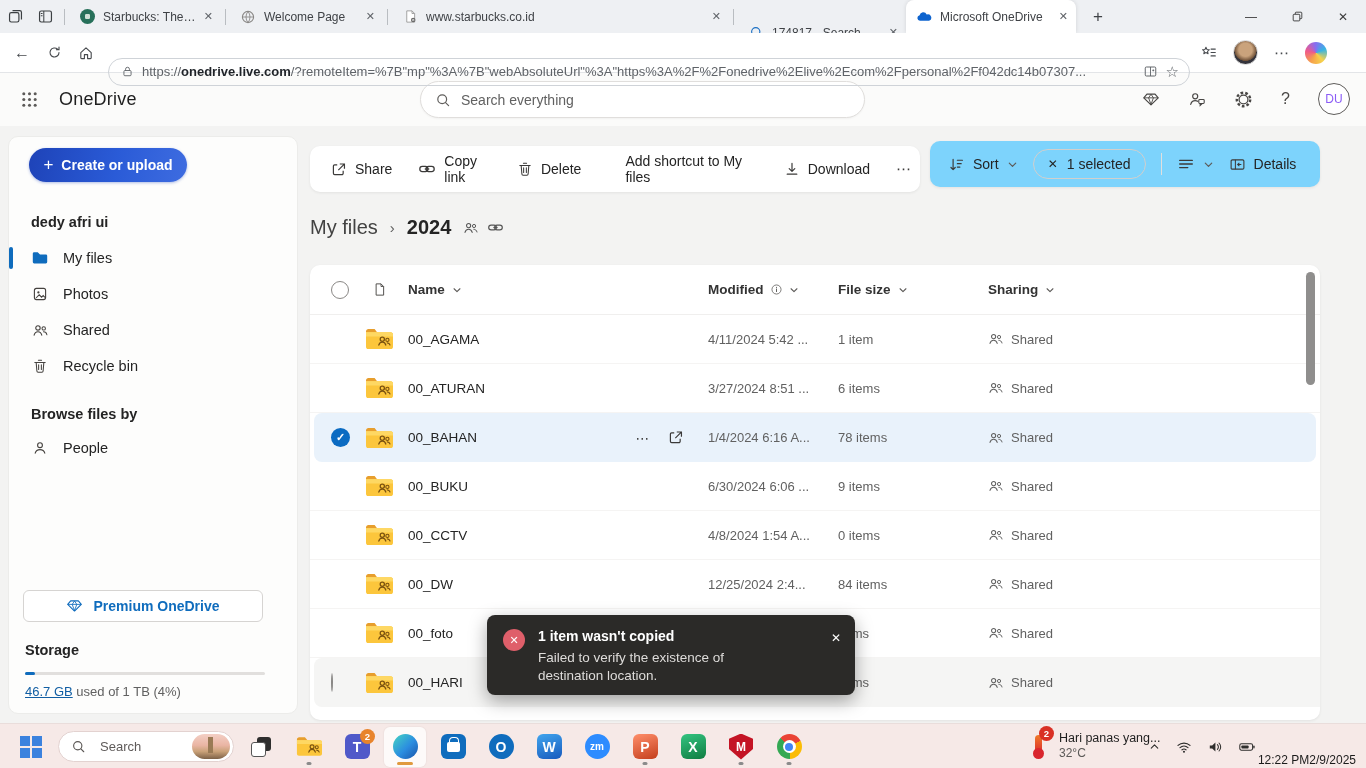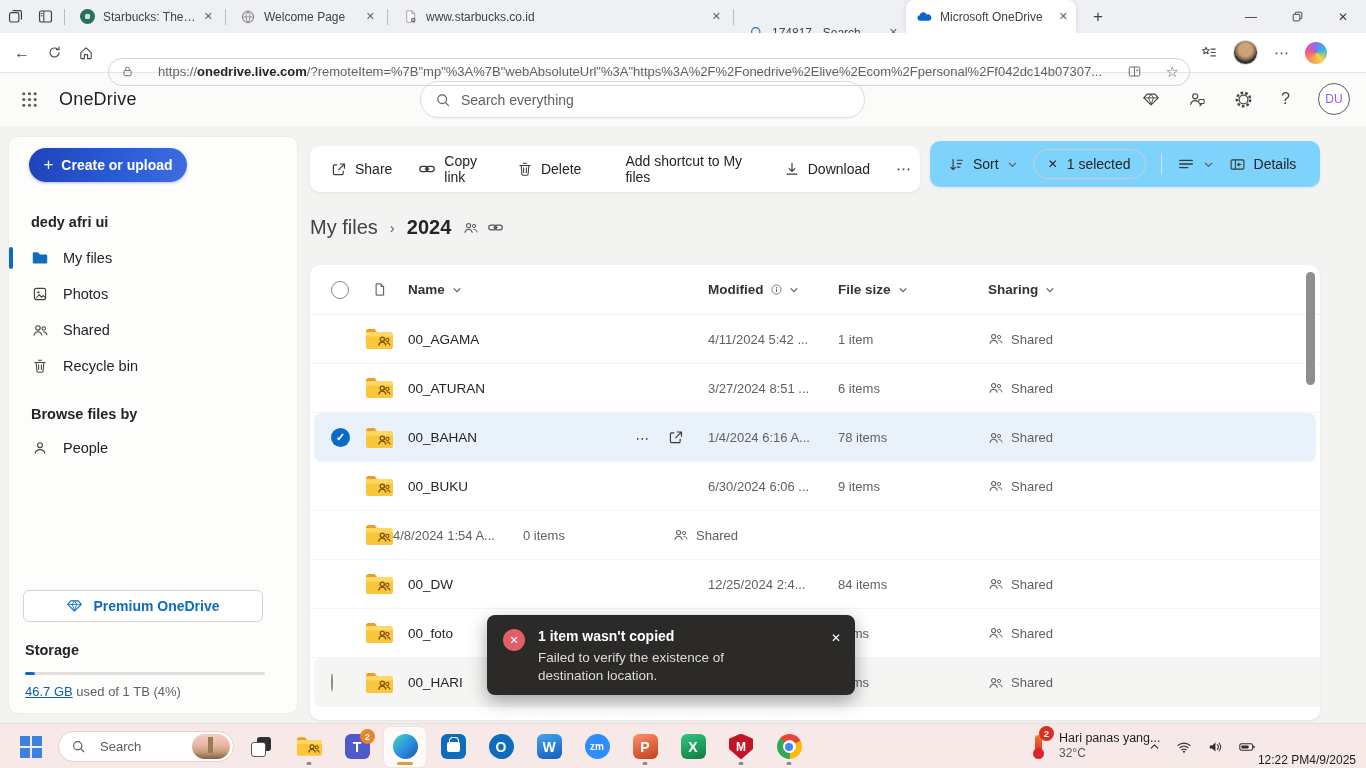--- a/index.html
+++ b/index.html
@@ -20,21 +20,21 @@
   .t1{width:152px;} .t2{width:153px;} .t3{width:337px;} .t4{width:168px;margin-top:32px;} .t5{width:170px;}
   .newtab { width:28px; height:28px; display:flex; align-items:center; justify-content:center; font-size:17px; color:#3f4246; margin-left:8px; }
   .wctrls { position:absolute; right:0; top:0; height:33px; display:flex; }
   .wc { width:46px; height:33px; display:flex; align-items:center; justify-content:center; font-size:12px; color:#3b3b3b; }
   .fav { width:16px; height:16px; flex:none; display:flex; align-items:center; justify-content:center; }
   .fav-sb { width:15px; height:15px; border-radius:50%; background:radial-gradient(circle at 50% 50%, #cfe0d6 0 26%, #27705a 28%); }
   .fav-od { width:18px; height:13px; }
 
   .urlrow { position:absolute; left:0; top:33px; width:1366px; height:39px; background:#fff; display:flex; align-items:center; box-shadow:0 1px 0 #e3e5e8; z-index:5; }
   .nbtn { width:32px; height:30px; display:flex; align-items:center; justify-content:center; color:#46494d; font-size:16px; }
-  .urlpill { margin-left:6px; width:1082px; height:28px; border:1px solid #cfd3d8; border-radius:14px; display:flex; align-items:center; padding:0 10px 0 12px; gap:24px; color:#5f6368;margin-top:38px; }
+  .urlpill { margin-left:6px; width:1082px; height:28px; border:1px solid #cfd3d8; border-radius:14px; display:flex; align-items:center; padding:0 10px 0 12px; gap:8px; color:#5f6368;margin-top:38px; }
   .urltxt { flex:1; font-size:13px; white-space:nowrap; overflow:hidden; color:#5f6368; }
   .urltxt b { color:#1f2328; font-weight:bold; }
   .rbtns { display:flex; align-items:center; margin-left:10px; gap:16px; color:#46494d; }
   .bavatar { width:25px; height:25px; border-radius:50%; background:radial-gradient(circle at 50% 38%, #caa37c 0 36%, #6f5138 60%, #34343c 62%); border:1px solid #d7d7d7; }
   .copilot { width:22px; height:22px; border-radius:50%; background:conic-gradient(from 210deg, #f6a14b, #ef5a8a, #8a6cf0, #37b4e4, #f6d24b, #f6a14b); }
 
   
   .odhead { position:absolute; left:0; top:72px; width:1366px; height:54px; background:#fbfbfa; display:flex; align-items:center; }
   .waffle { width:40px; height:40px; margin-left:9px; display:flex; align-items:center; justify-content:center; color:#5c5a58; }
   .odname { font-size:18px; color:#1f1f1f; margin-left:10px; letter-spacing:.2px; }
@@ -767,20 +767,23 @@
         </span>
     </div>
 
     <div class="trow">
       <span class="ck"></span>
       <span class="fold">
           <svg width="28" height="22">
             <use href="#sf"></use>
           </svg>
         </span>
+      <span class="fname">
+          <span class="nm">00_CCTV</span>
+        </span>
       <span class="cmod">4/8/2024 1:54 A...</span>
       <span class="csize">0 items</span>
       <span class="cshare">
           <span>
             <svg width="16" height="16">
               <use href="#i-people"></use>
             </svg>
           </span>
           <span>Shared</span>
         </span>
@@ -964,17 +967,17 @@
         </span>
       <span>
           <svg width="18" height="16">
             <use href="#i-batt"></use>
           </svg>
         </span>
     </div>
 
     <div class="clock">
       <span>12:22 PM</span>
-      <span>4/9/2025</span>
+      <span>2/9/2025</span>
     </div>
   </div>
 
 </div>
 
 </body></html>

